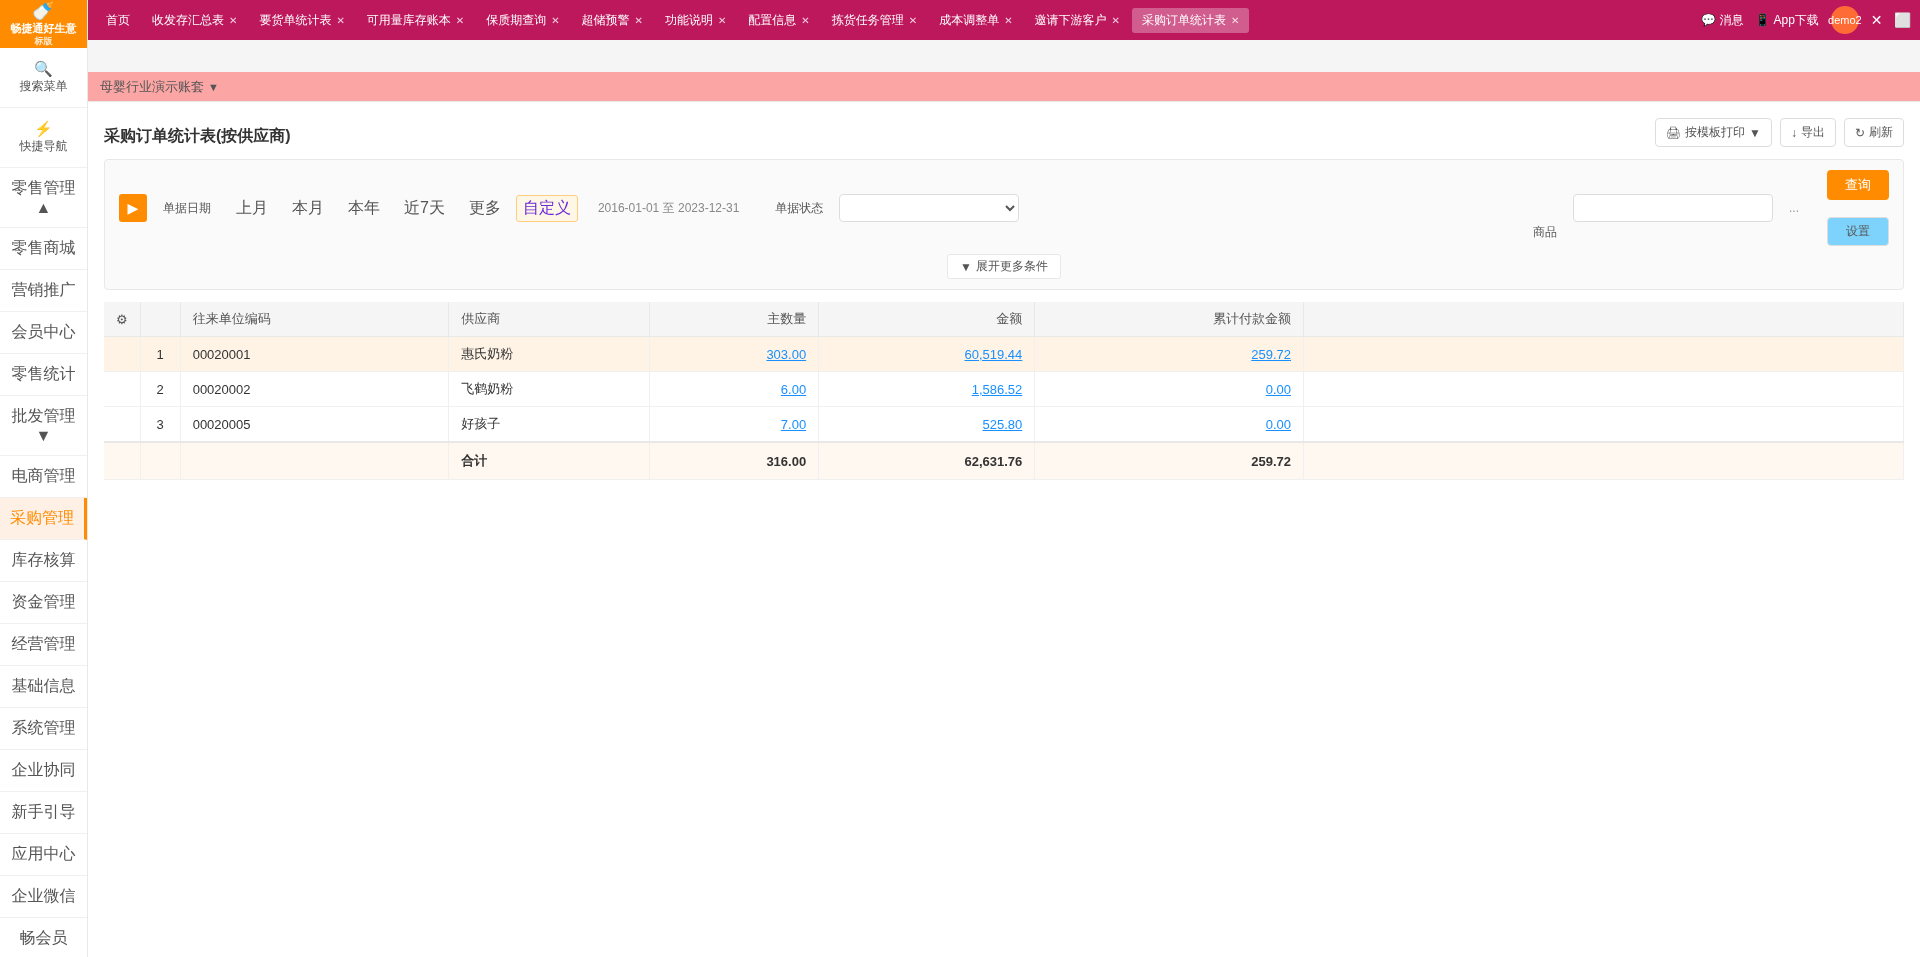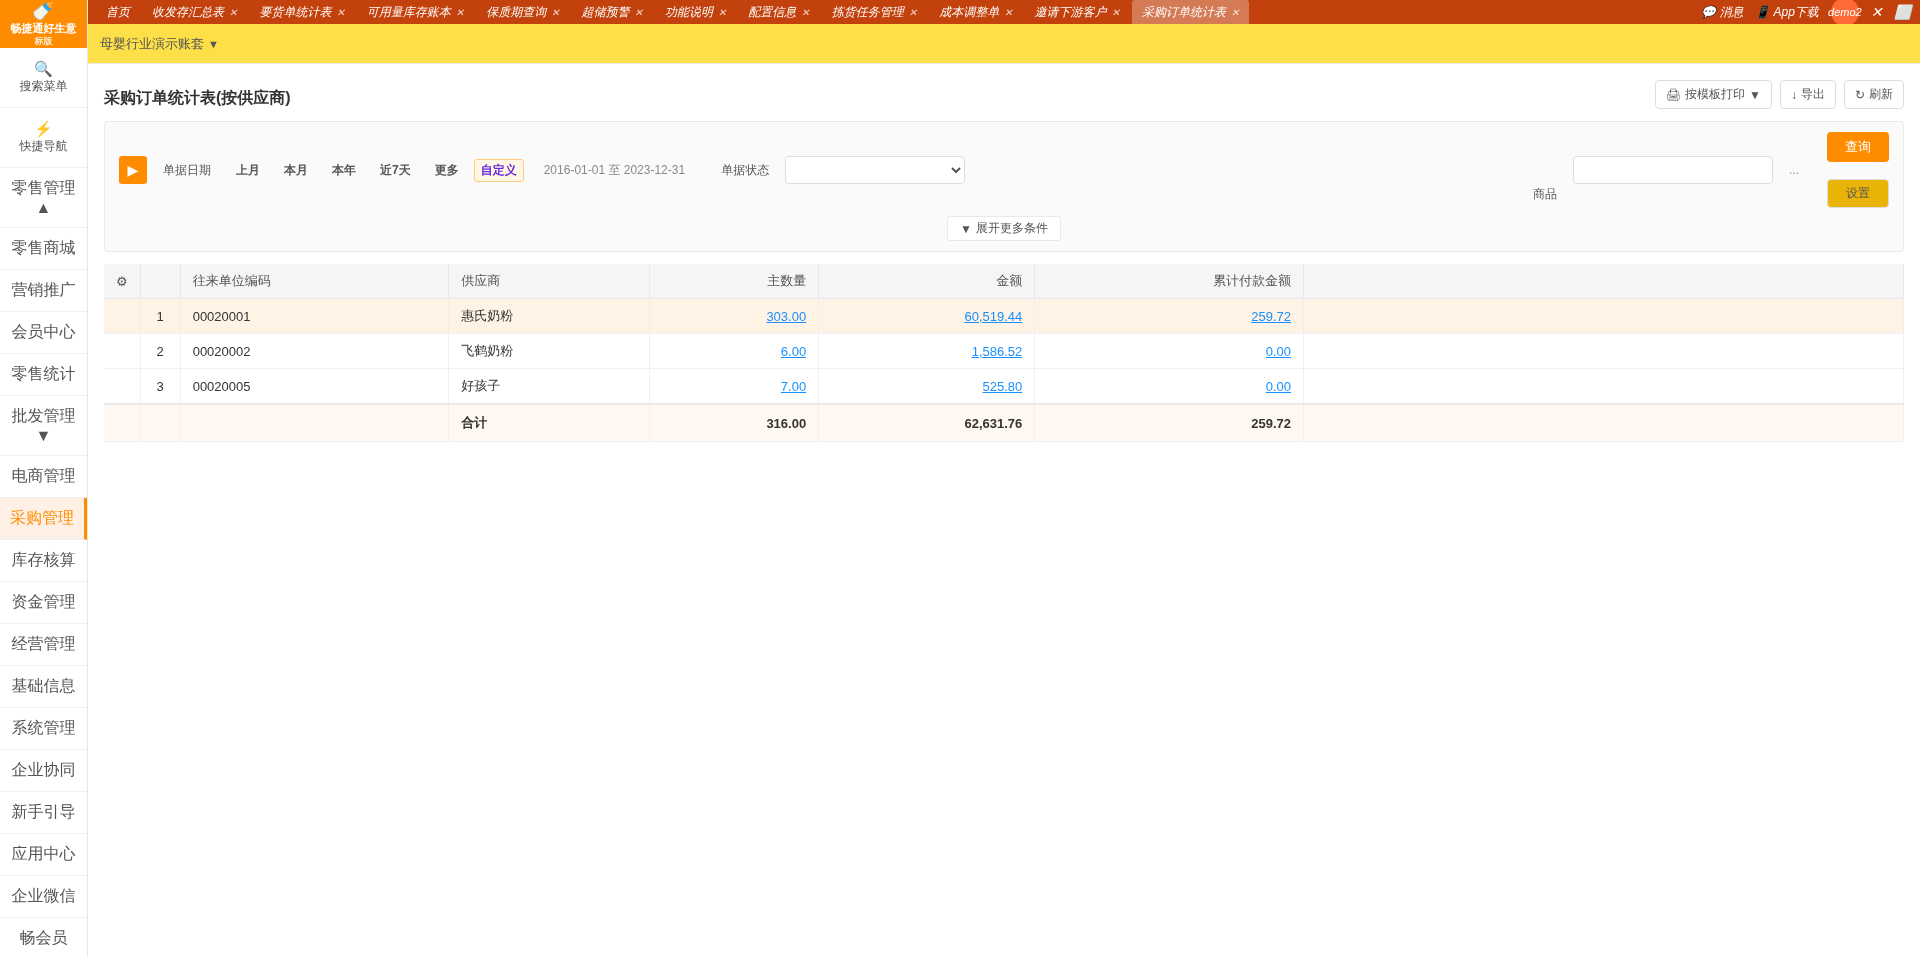--- a/index.html
+++ b/index.html
@@ -47,28 +47,27 @@
     
     .main-area {
       flex: 1;
       display: flex;
       flex-direction: column;
       overflow: hidden;
     }
 
     
     .topbar {
-      background: #c2410c;
-      height: 24px;
+      background: #be185d;
+      height: 40px;
       display: flex;
       align-items: center;
       padding: 0 8px;
       gap: 2px;
       flex-shrink: 0;
-      font-style: italic;
     }
     .topbar-item {
       color: #fff;
       padding: 4px 10px;
       font-size: 12px;
       cursor: pointer;
       border-radius: 3px;
       white-space: nowrap;
       display: flex;
       align-items: center;
@@ -82,27 +81,28 @@
       align-items: center;
       gap: 12px;
       color: #fff;
       font-size: 13px;
     }
     .topbar-right .icon-btn { cursor: pointer; display: flex; align-items: center; gap: 3px; font-size: 12px; }
     .user-avatar { width: 28px; height: 28px; border-radius: 50%; background: #ff6b35; display: flex; align-items: center; justify-content: center; color: #fff; font-size: 11px; cursor: pointer; }
 
     
     .header-row {
-      background: #fde047;
-      height: 40px;
+      background: #fca5a5;
+      height: 30px;
       display: flex;
       align-items: center;
       padding: 0 12px;
       border-bottom: 1px solid #e8e8e8;
       flex-shrink: 0;
+      margin-top: 32px;
     }
     .header-row .dropdown-btn {
       display: flex;
       align-items: center;
       gap: 4px;
       color: #555;
       font-size: 13px;
       cursor: pointer;
     }
 
@@ -171,21 +171,21 @@
       padding: 6px 18px;
       background: #ff8c00;
       color: #fff;
       border: none;
       border-radius: 4px;
       cursor: pointer;
       font-size: 13px;
     }
     .btn-settings {
       padding: 5px 12px;
-      background: #eab308;
+      background: #7dd3fc;
       color: #555;
       border: 1px solid #ddd;
       border-radius: 4px;
       cursor: pointer;
       font-size: 12px;
     }
 
     
     .filter-bar {
       background: #fafafa;
@@ -206,25 +206,24 @@
       white-space: nowrap;
     }
     .filter-date-group {
       display: flex;
       align-items: center;
       gap: 6px;
     }
     .date-tag {
       padding: 2px 8px;
       border-radius: 3px;
-      font-size: 12px;
+      font-size: 16px;
       color: #555;
       cursor: pointer;
       border: 1px solid transparent;
-      font-weight: bold;
     }
     .date-tag.custom {
       background: #fff7e6;
       color: #6d28d9;
       border: 1px solid #ffcc80;
       border-radius: 3px;
       padding: 2px 6px;
     }
     .date-range {
       font-size: 12px;

